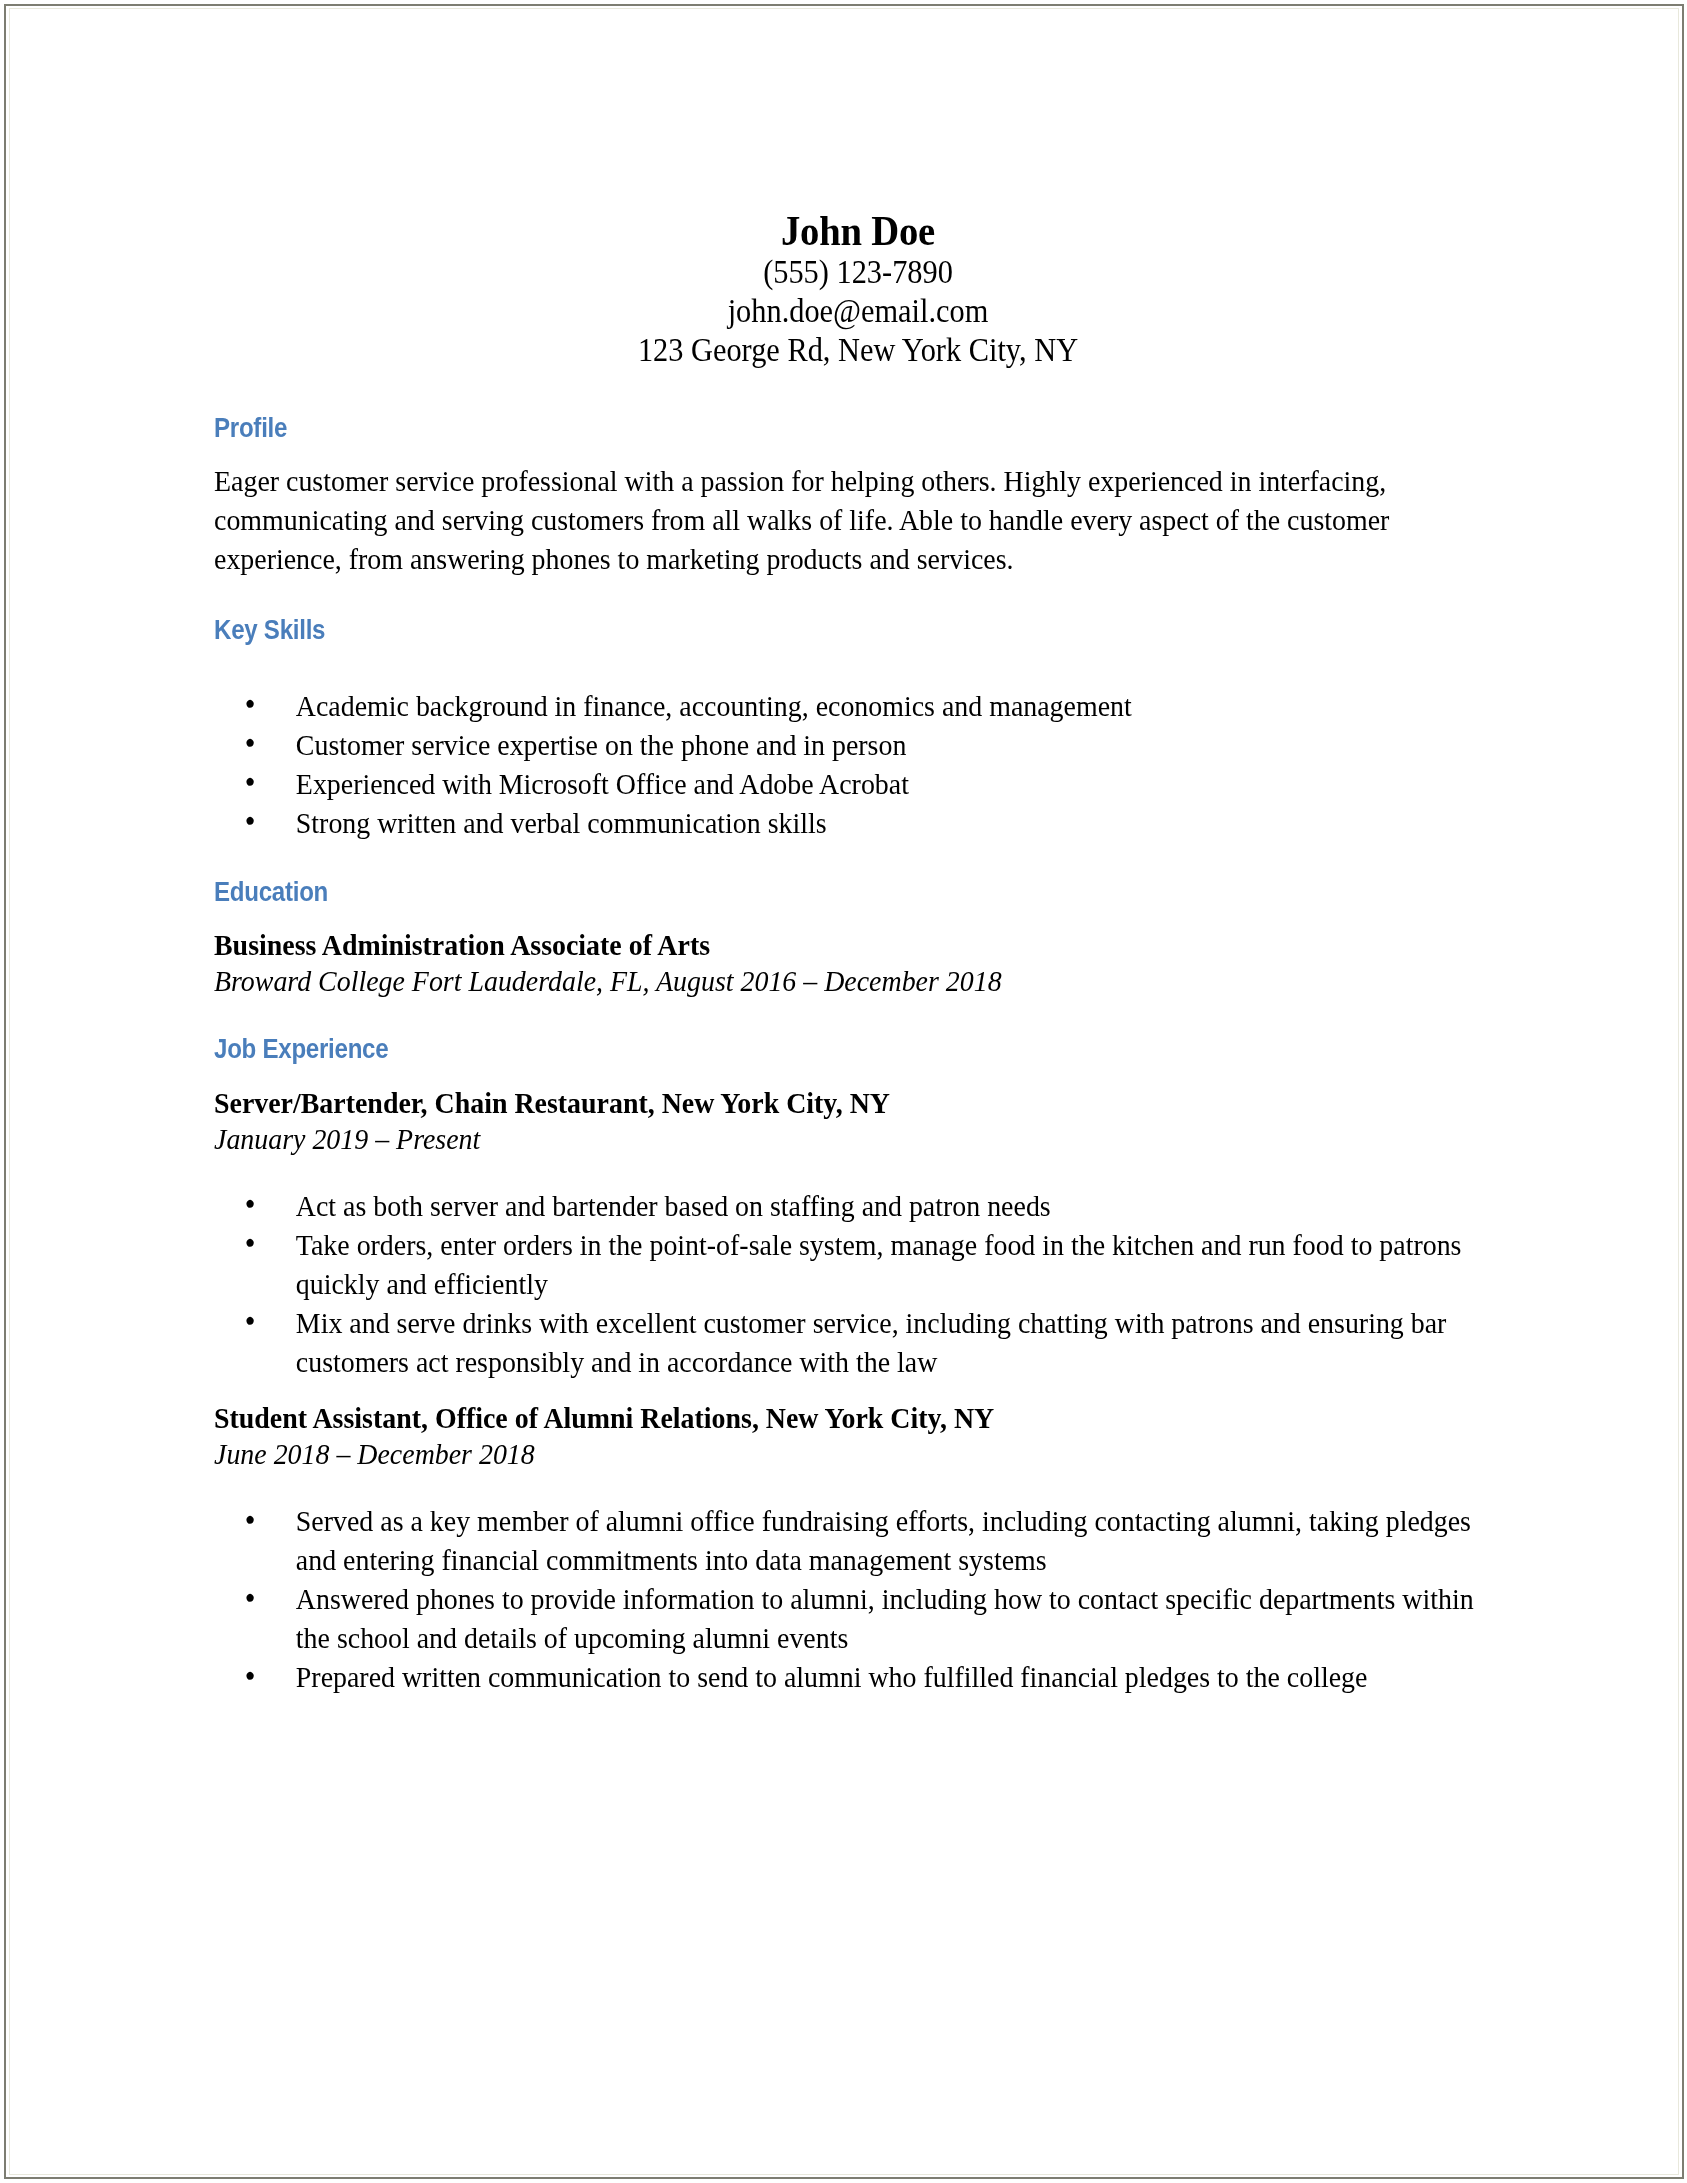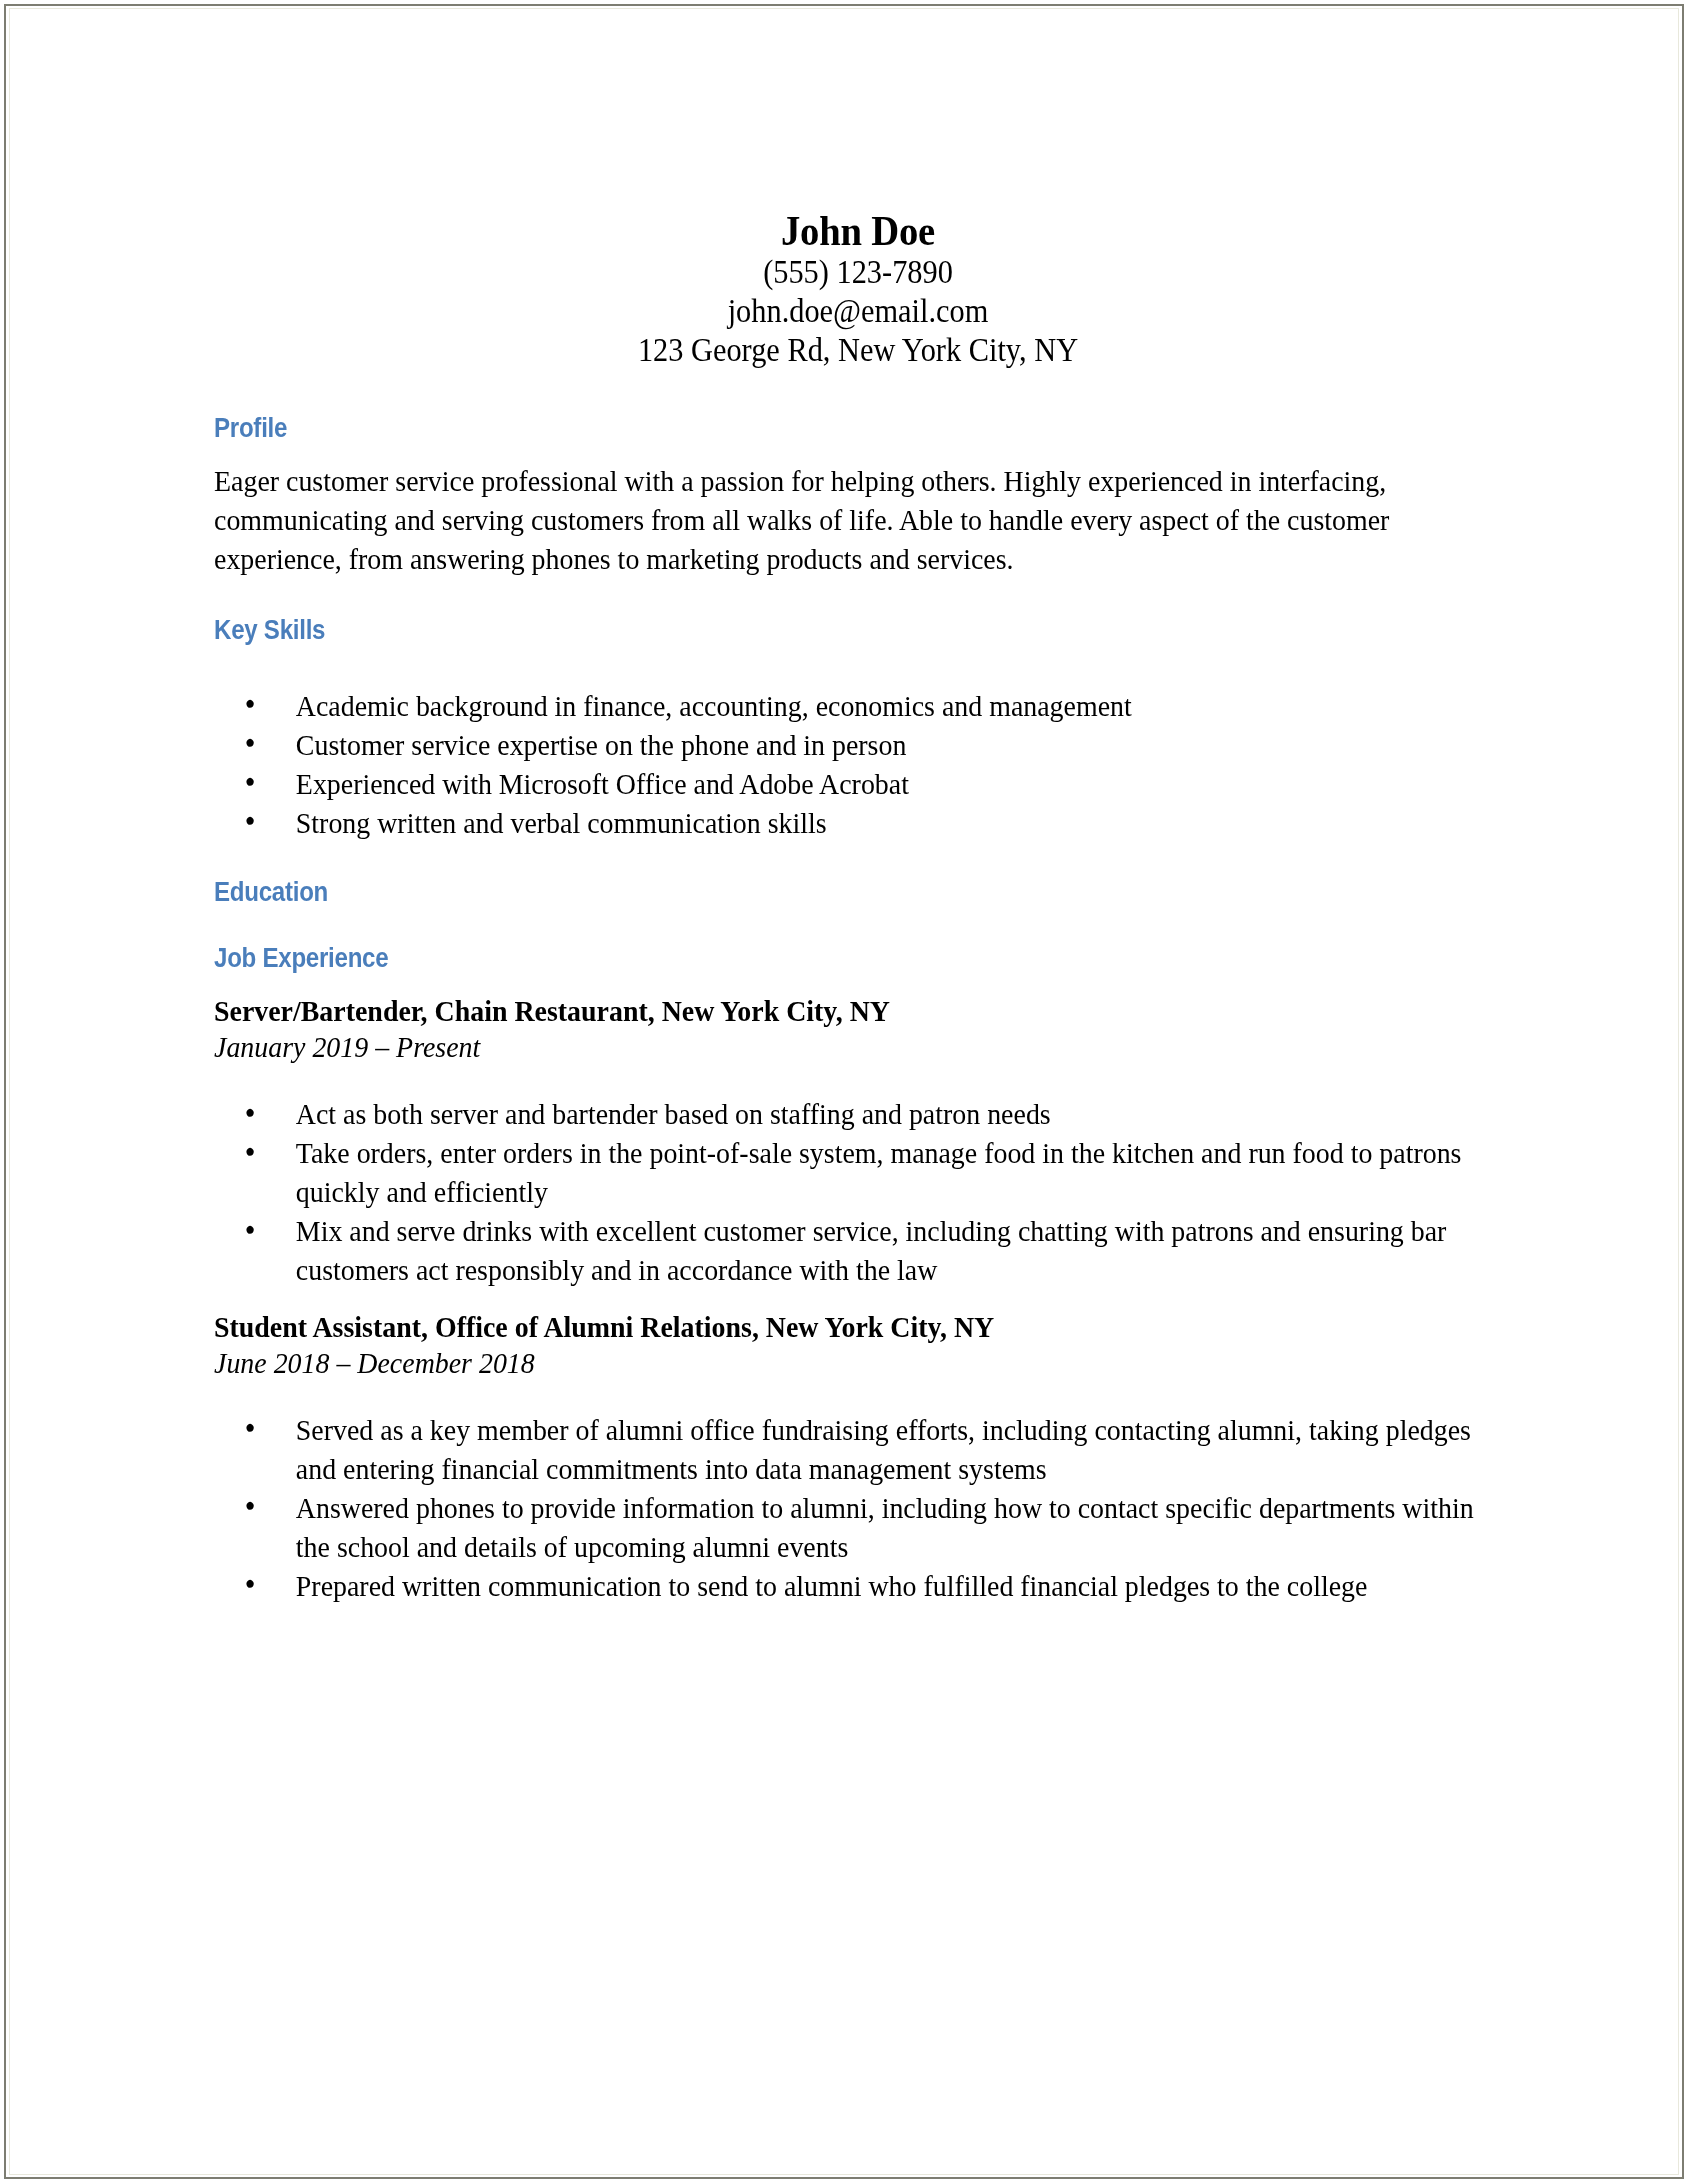--- a/index.html
+++ b/index.html
@@ -166,20 +166,24 @@
 
     <div class="sec-head sec-skills">Key Skills</div>
     <ul class="bullets gap-lg">
       <li>Academic background in finance, accounting, economics and management</li>
       <li>Customer service expertise on the phone and in person</li>
       <li>Experienced with Microsoft Office and Adobe Acrobat</li>
       <li>Strong written and verbal communication skills</li>
     </ul>
 
     <div class="sec-head sec-education">Education</div>
+    <div>
+      <div class="entry-title">Business Administration Associate of Arts</div>
+      <div class="entry-sub">Broward College Fort Lauderdale, FL, August 2016 – December 2018</div>
+    </div>
 
     <div class="sec-head sec-jobs">Job Experience</div>
 
     <div>
       <div class="entry-title">Server/Bartender, Chain Restaurant, New York City, NY</div>
       <div class="entry-sub">January 2019 – Present</div>
       <ul class="bullets gap-sm">
         <li>Act as both server and bartender based on staffing and patron needs</li>
         <li>Take orders, enter orders in the point-of-sale system, manage food in the kitchen and run food to patrons quickly and efficiently</li>
         <li>Mix and serve drinks with excellent customer service, including chatting with patrons and ensuring bar customers act responsibly and in accordance with the law</li>

